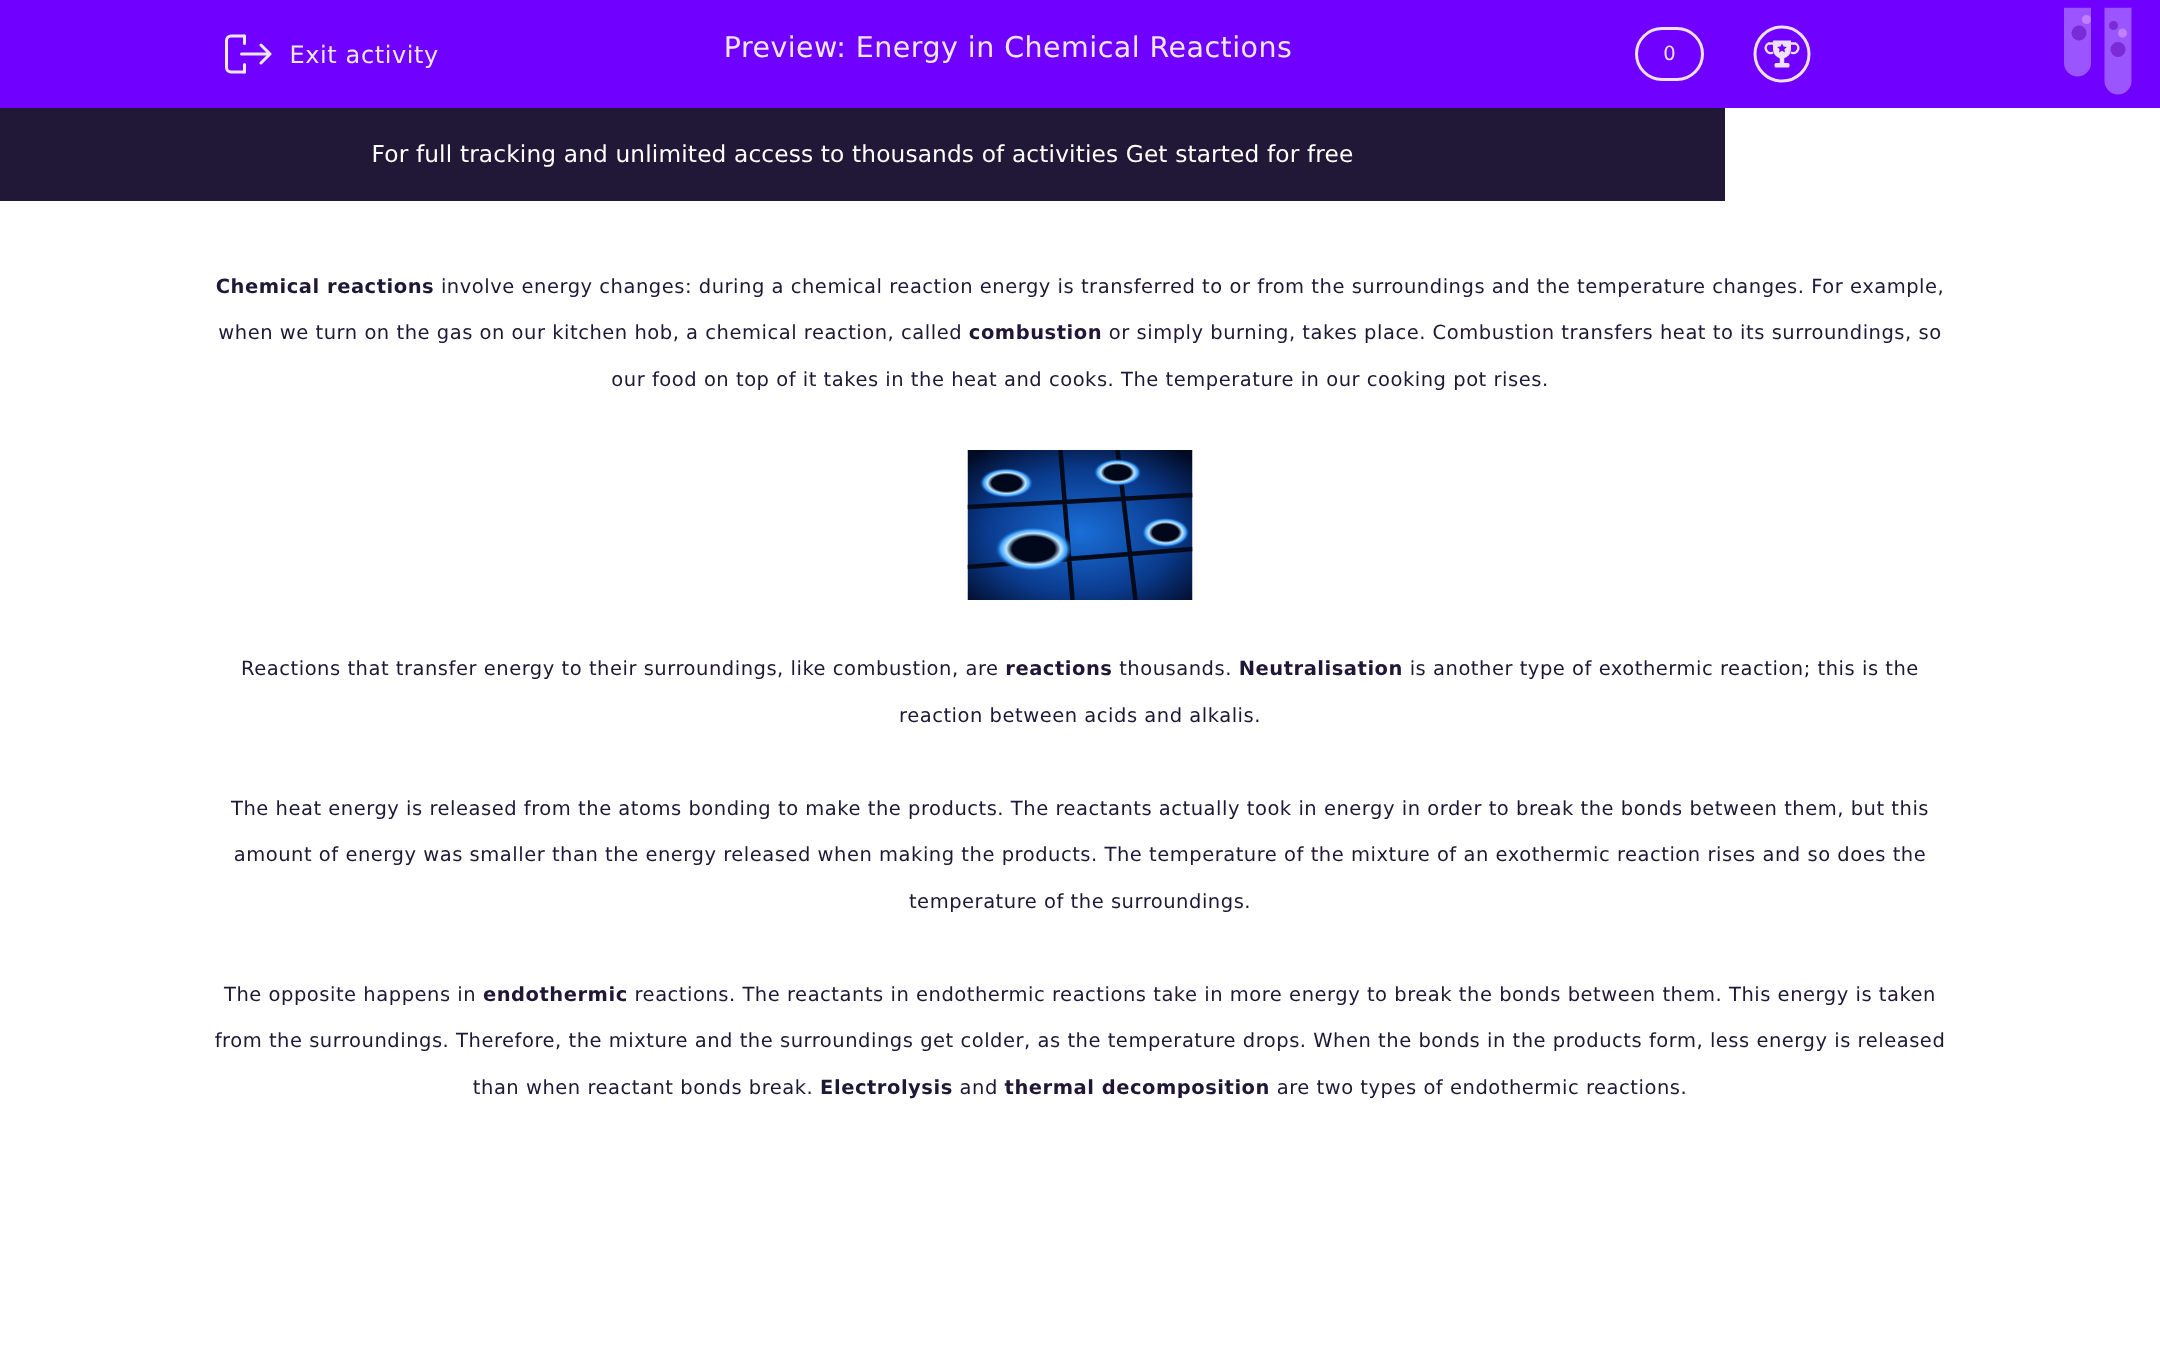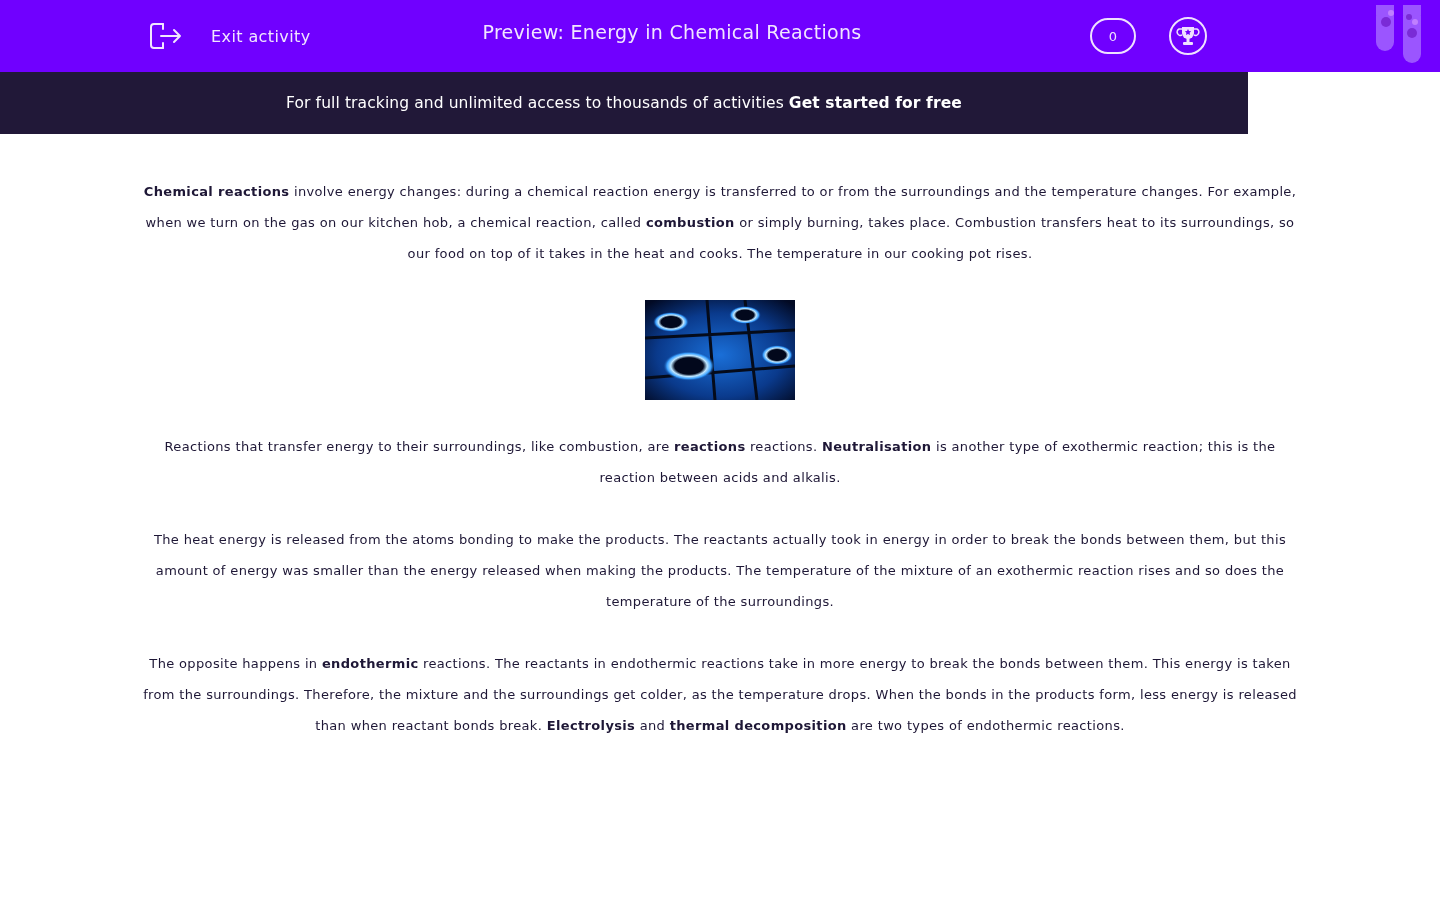--- a/index.html
+++ b/index.html
@@ -5,21 +5,21 @@
   * { box-sizing: border-box; margin: 0; padding: 0; }
   html, body { width: 1440px; height: 900px; overflow: hidden; background: #ffffff; }
   body { font-family: "DejaVu Sans", "Liberation Sans", sans-serif; color: #1e1736; }
 
   .topbar {
     position: absolute; left: 0; top: 0; width: 1440px; height: 72px;
     background: #7000ff;
   }
   .exit {
     position: absolute; left: 149px; top: 20px; height: 32px;
-    display: flex; align-items: center; gap: 28px; cursor: pointer;
+    display: flex; align-items: center; gap: 10px; cursor: pointer;
     color: #f1e6ff; font-size: 16px; letter-spacing: 0.4px;
   }
   .exit svg { width: 34px; height: 30px; }
   .title {
     position: absolute; left: 0; top: 0; width: 1344px; height: 64px;
     display: flex; align-items: center; justify-content: center;
     color: #f1e6ff; font-size: 19px; letter-spacing: 0.3px;
   }
   .score {
     position: absolute; left: 1090px; top: 18px; width: 46px; height: 36px;
@@ -28,26 +28,26 @@
     color: #efe1ff; font-size: 13px;
   }
   .trophy {
     position: absolute; left: 1169px; top: 17px; width: 38px; height: 38px;
     border: 2px solid #efe1ff; border-radius: 50%;
     display: flex; align-items: center; justify-content: center;
   }
   .tubes { position: absolute; left: 1374px; top: 5px; width: 50px; height: 60px; }
 
   .banner {
-    position: absolute; left: 0; top: 72px; width: 1248px; height: 62px;
+    position: absolute; left: 0; top: 72px; width: 1150px; height: 62px;
     background: #211838; color: #ffffff;
     display: flex; align-items: center; justify-content: center;
     font-size: 15.5px; letter-spacing: 0.1px;
   }
-  .banner .cta { font-weight: bold; margin-left: 5px; cursor: pointer; }
+  .banner .cta { font-weight: normal; margin-left: 5px; cursor: pointer; }
 
   .content {
     position: absolute; left: 140px; top: 176px; width: 1160px;
     text-align: center; font-size: 13px; line-height: 31px;
     letter-spacing: 0.35px; color: #1e1736;
   }
   .content p { margin: 0 0 31px 0; }
   .content b { font-weight: bold; color: #1e1736; }
   .img-wrap { display: flex; justify-content: center; margin: 16px 0 31px 0; }
   .hob { width: 150px; height: 100px; display: block; }
@@ -120,21 +120,21 @@
       <rect width="150" height="100" fill="url(#bg)"></rect>
       <path d="M0 38 L150 30 M0 78 L150 66 M62 0 L70 100 M100 0 L112 100" stroke="#050b1a" stroke-width="3"></path>
       <ellipse cx="26" cy="22" rx="18" ry="10" fill="url(#fl)"></ellipse>
       <ellipse cx="100" cy="15" rx="16" ry="9" fill="url(#fl)"></ellipse>
       <ellipse cx="44" cy="66" rx="26" ry="15" fill="url(#fl)"></ellipse>
       <ellipse cx="132" cy="55" rx="16" ry="10" fill="url(#fl)"></ellipse>
     </svg>
   </div>
 
   <p>
-    <span>Reactions that transfer energy to their surroundings, like combustion, are </span><b>reactions</b><span> reactions. </span><b>Neutralisation</b><span> is another type of exothermic reaction; this is the reaction between acids and alkalis.</span>
+    <span>Reactions that transfer energy to their surroundings, like combustion, are </span><b>reactions</b><span> thousands. </span><b>Neutralisation</b><span> is another type of exothermic reaction; this is the reaction between acids and alkalis.</span>
   </p>
 
   <p>
     <span>The heat energy is released from the atoms bonding to make the products. The reactants actually took in energy in order to break the bonds between them, but this amount of energy was smaller than the energy released when making the products. The temperature of the mixture of an exothermic reaction rises and so does the temperature of the surroundings.</span>
   </p>
 
   <p>
     <span>The opposite happens in </span><b>endothermic</b><span> reactions. The reactants in endothermic reactions take in more energy to break the bonds between them. This energy is taken from the surroundings. Therefore, the mixture and the surroundings get colder, as the temperature drops. When the bonds in the products form, less energy is released than when reactant bonds break. </span><b>Electrolysis</b><span> and </span><b>thermal decomposition</b><span> are two types of endothermic reactions.</span>
   </p>
 </div>

